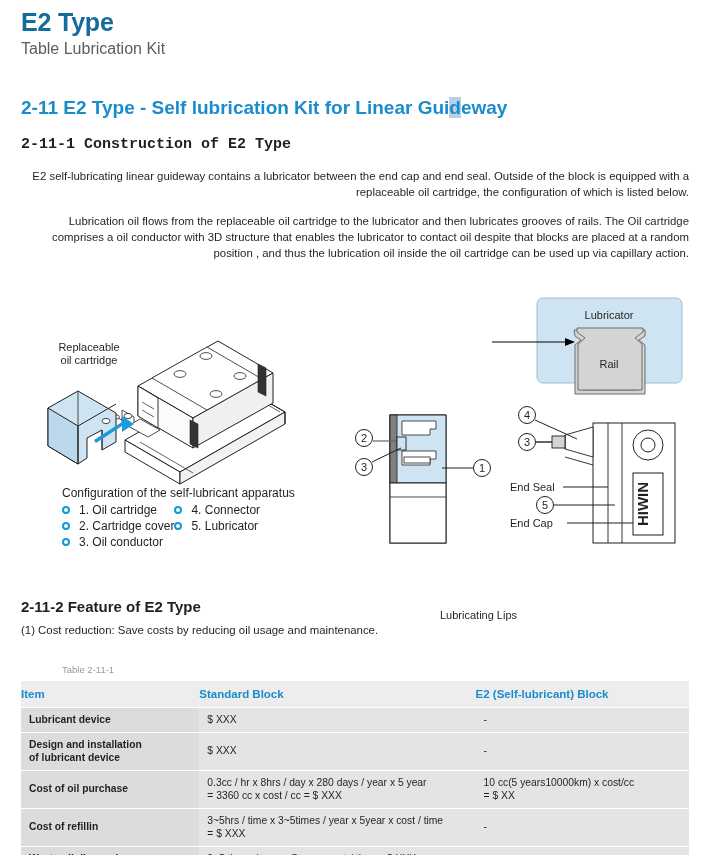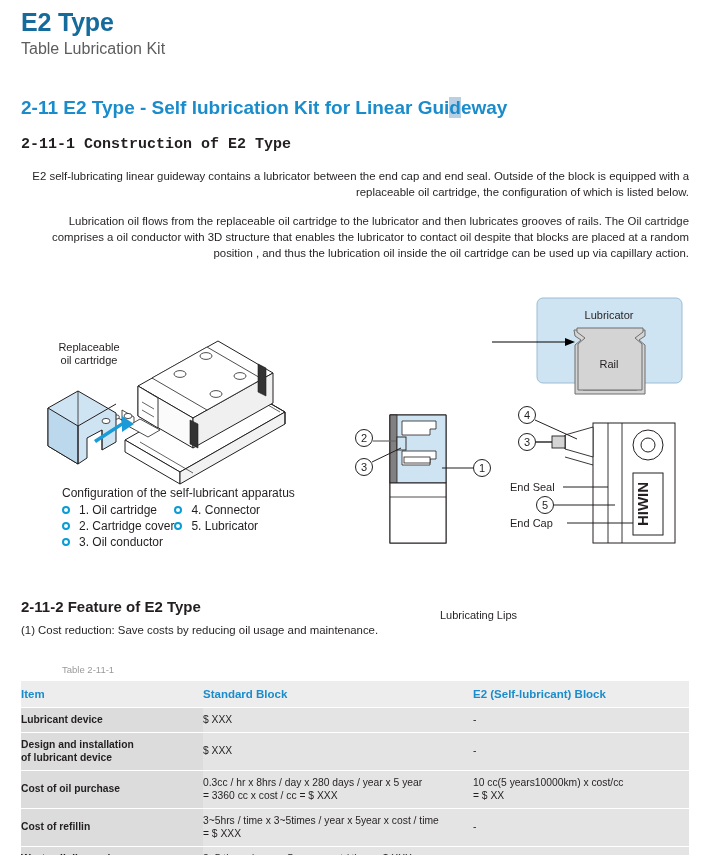--- a/index.html
+++ b/index.html
@@ -178,21 +178,21 @@
     text-align: left;
     background: #ededed;
     color: #1a8ccc;
     font-size: 11.5px;
     font-weight: bold;
     padding: 7px 0;
     vertical-align: middle;
   }
   .cmp-table td {
     background: #e4e4e4;
-    padding: 5px 0;
+    padding: 5px 8px;
     vertical-align: middle;
     line-height: 13.5px;
     color: #231f20;
   }
   .cmp-table td.col-item {
     background: #dcdcdc;
     font-weight: bold;
     width: 182px;
   }
   .cmp-table td.col-std { width: 270px; }

